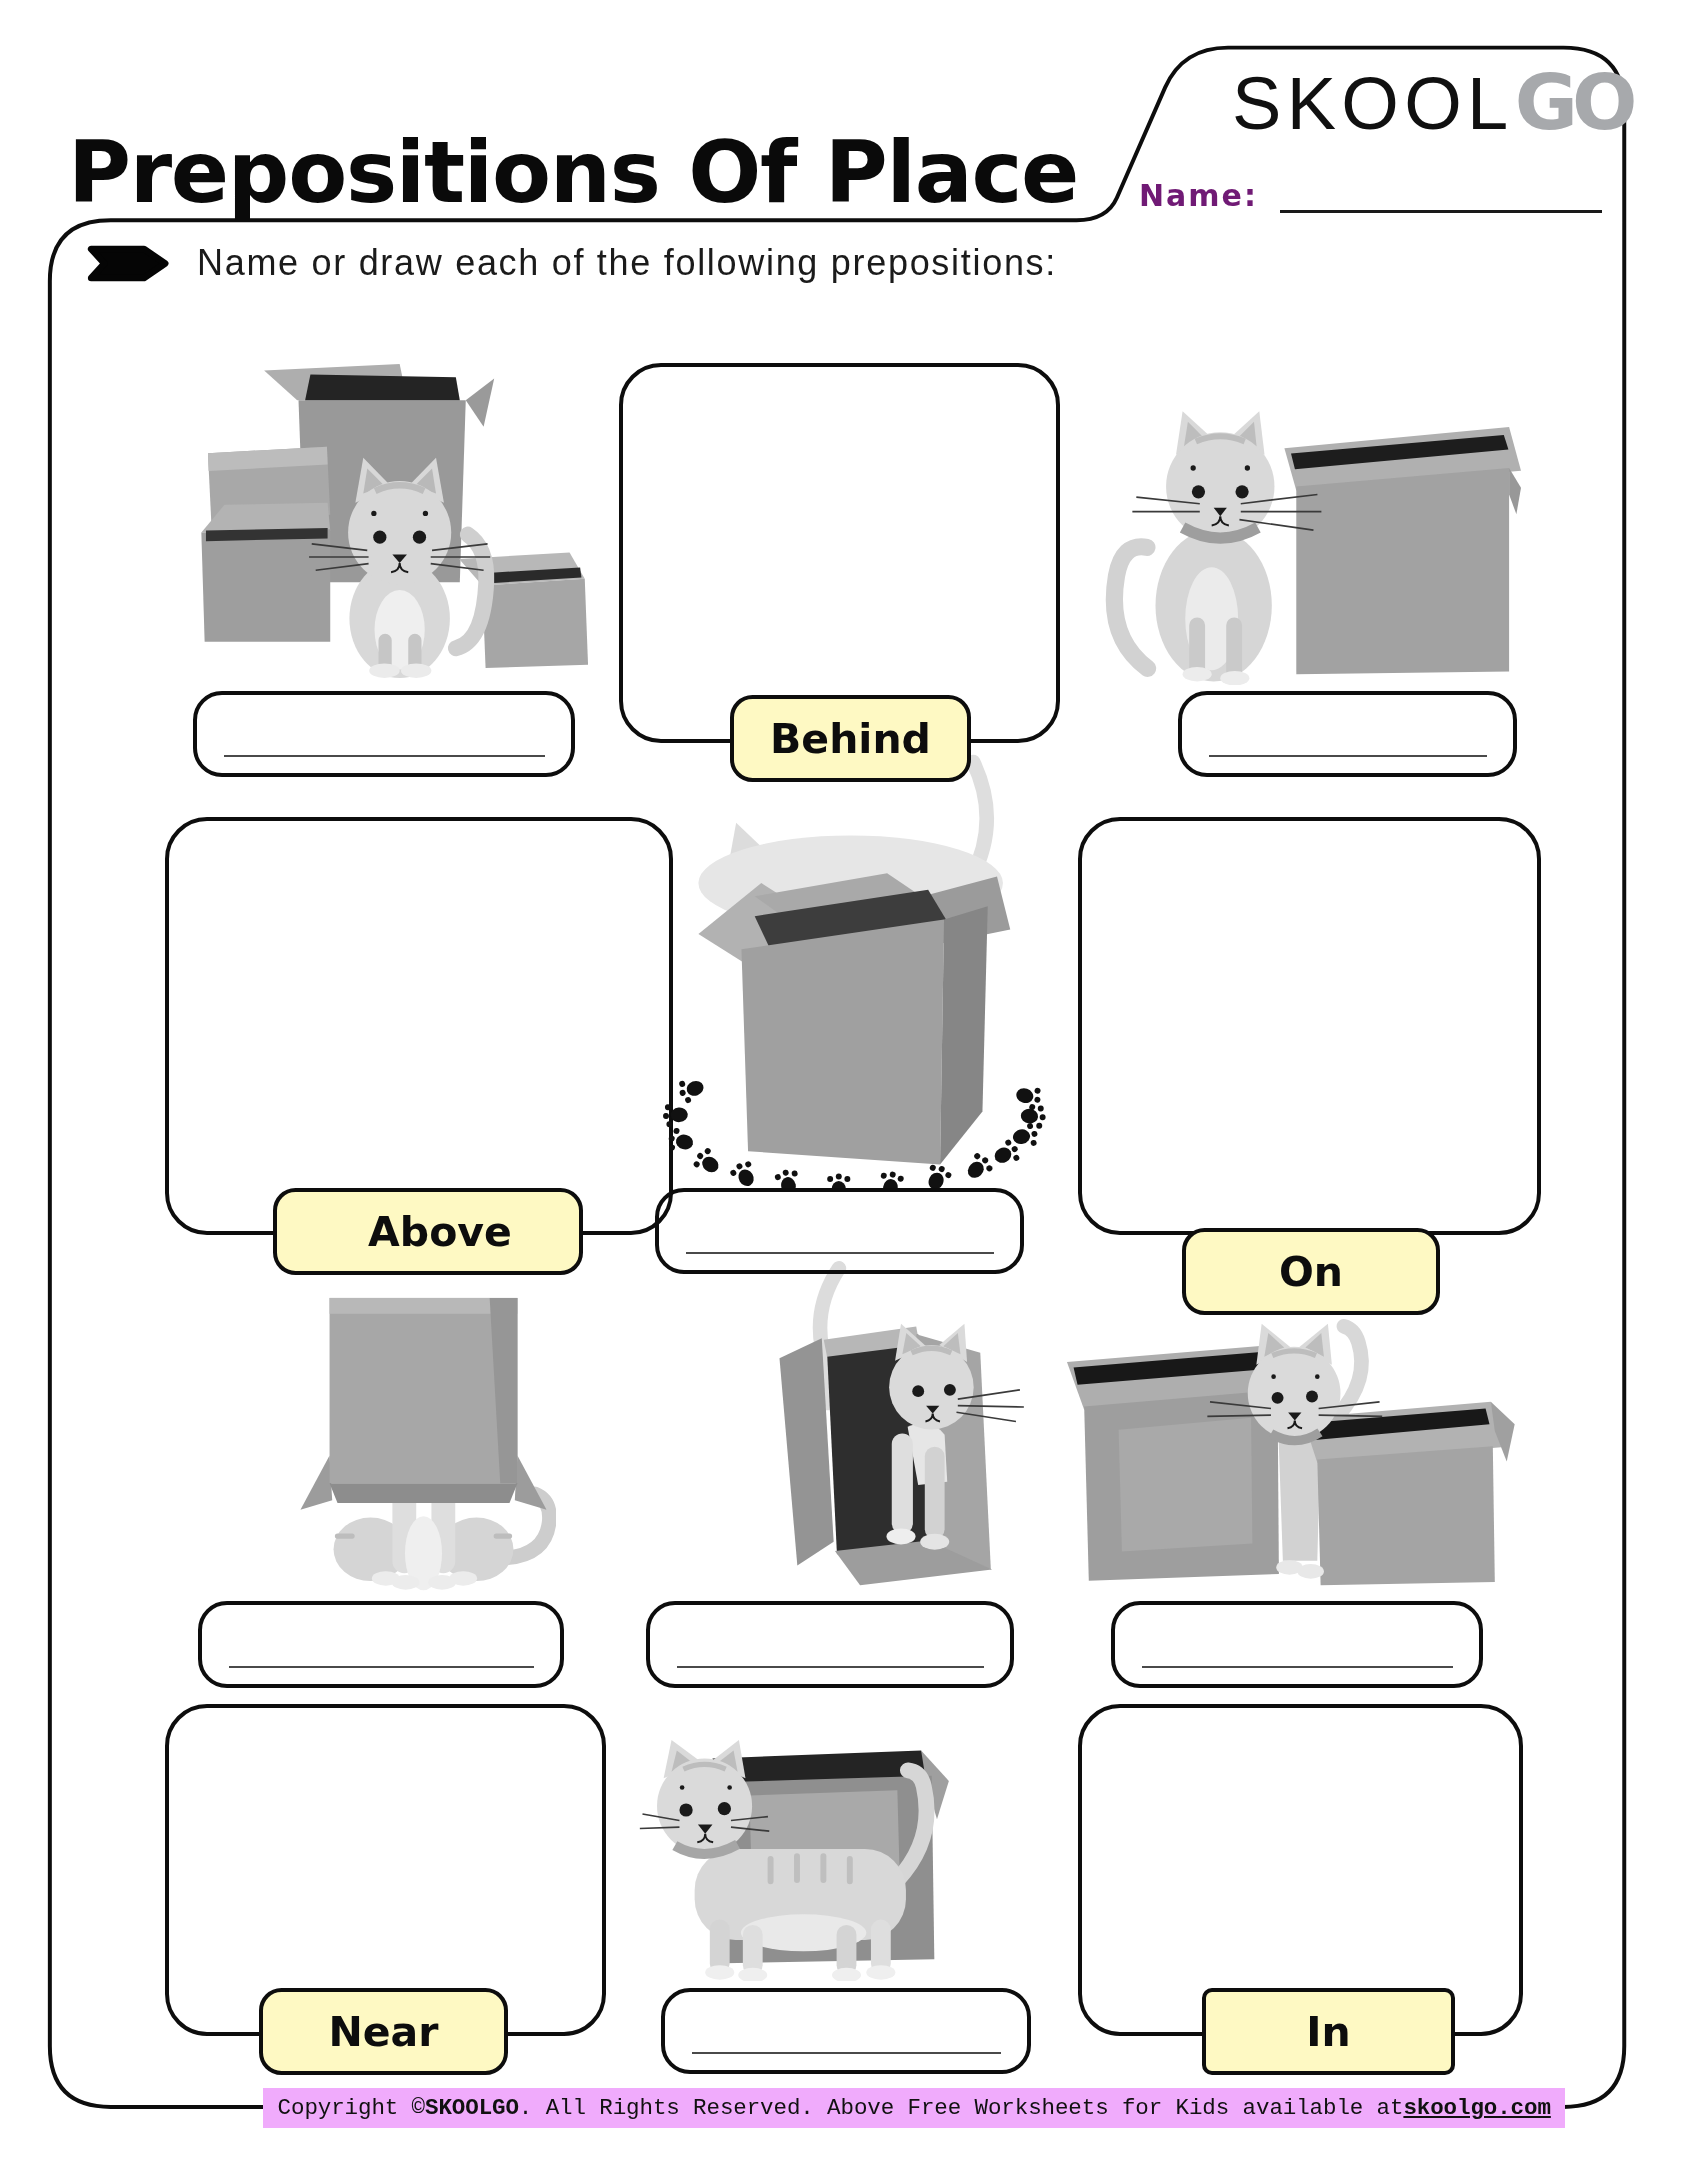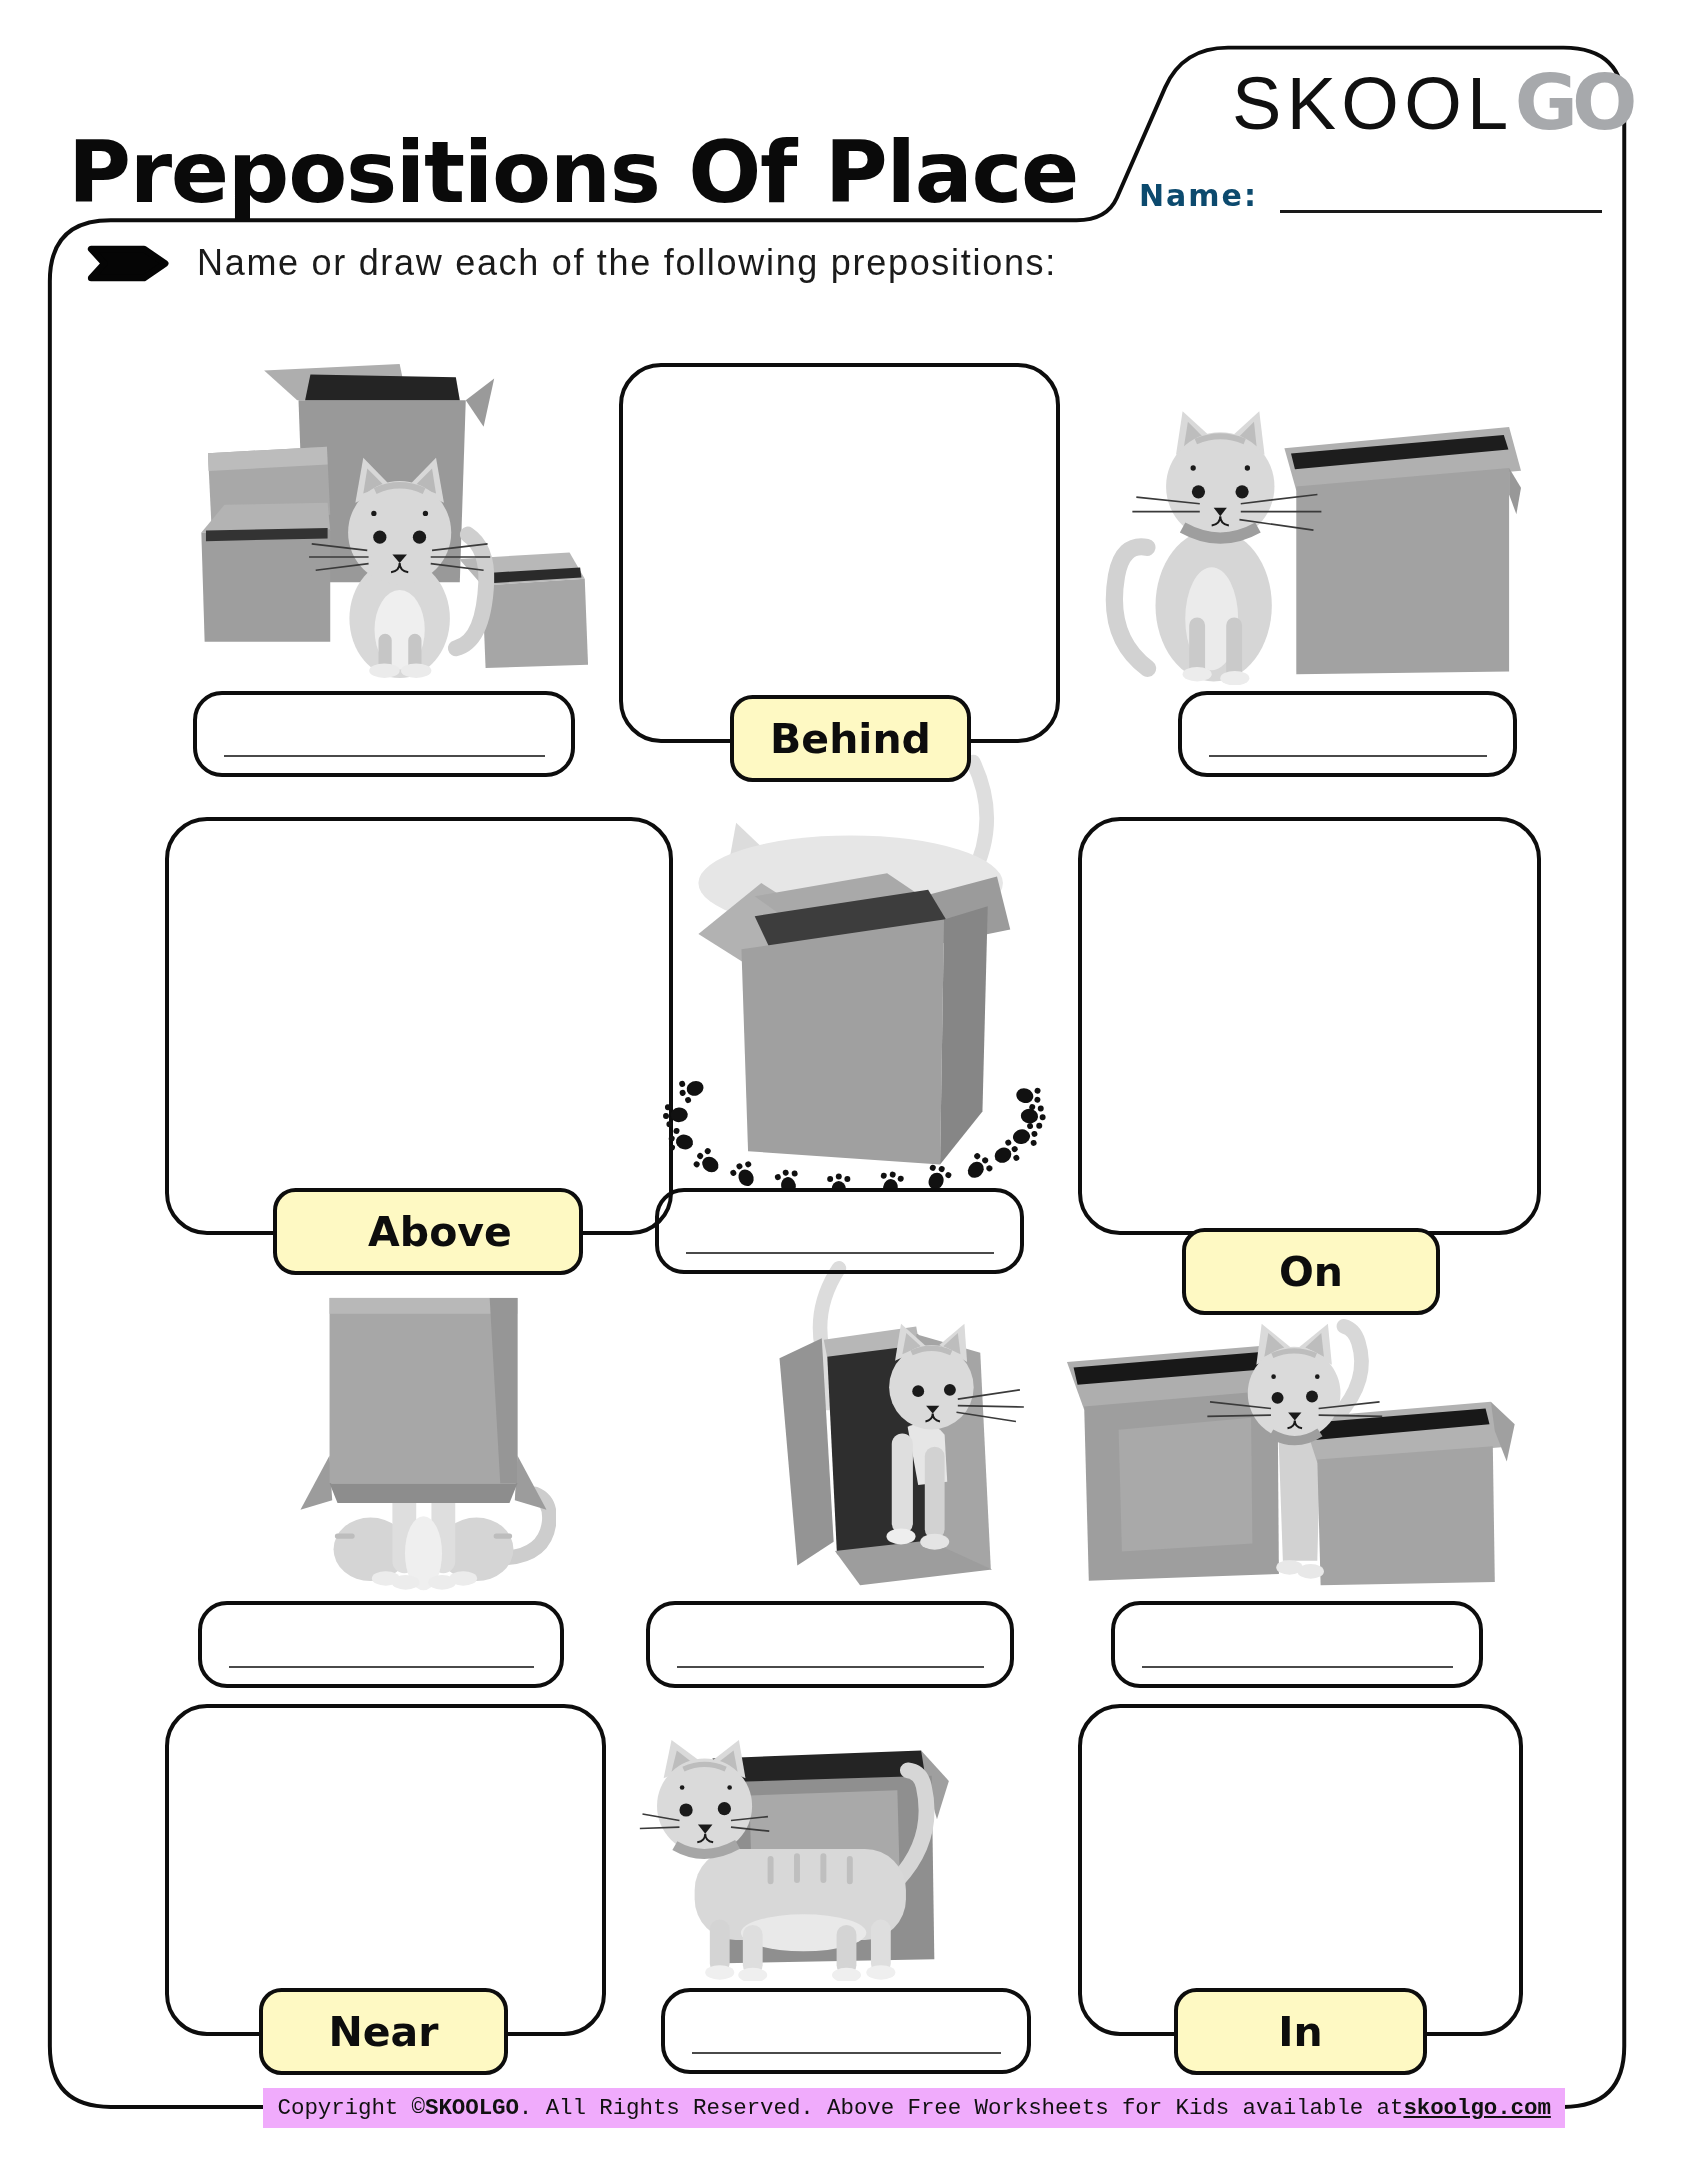--- a/index.html
+++ b/index.html
@@ -11,21 +11,21 @@
   .outline-svg{position:absolute;left:0;top:0;z-index:1;}
   .title{
     position:absolute;left:68px;top:67px;z-index:3;
     font-family:"DejaVu Sans",sans-serif;font-weight:bold;font-size:86px;
     letter-spacing:-1.3px;color:#0a0a0a;white-space:nowrap;line-height:1.1;
   }
   .logo{position:absolute;left:1232px;top:64px;z-index:3;white-space:nowrap;line-height:1;}
   .logo .skool{font-family:"Liberation Sans",sans-serif;font-weight:400;font-size:74px;letter-spacing:5.3px;color:#101010;}
   .logo .go{font-family:"DejaVu Sans",sans-serif;font-weight:bold;font-size:77px;letter-spacing:-6px;color:#a7a9ac;margin-left:1.3px;}
   .name-row{position:absolute;left:1139px;top:181px;z-index:3;}
-  .name-label{font-family:"DejaVu Sans",sans-serif;font-weight:bold;font-size:30px;letter-spacing:2px;color:#0c4a6e;line-height:1;}
+  .name-label{font-family:"DejaVu Sans",sans-serif;font-weight:bold;font-size:30px;letter-spacing:2px;color:#701a75;line-height:1;}
   .name-line{position:absolute;left:1280px;top:210px;width:322px;height:2.6px;background:#1a1a1a;z-index:3;}
   .instruction{position:absolute;left:87px;top:242px;z-index:3;display:flex;align-items:center;}
   .instr-text{font-family:"Liberation Sans",sans-serif;font-size:36px;letter-spacing:1.7px;color:#1b1b1b;margin-left:25px;white-space:nowrap;}
   .answer-box{
     position:absolute;border:4px solid #0d0d0d;border-radius:29px;background:transparent;z-index:4;
   }
   .answer-line{position:absolute;left:26.5px;right:26.5px;bottom:16px;height:2px;background:#4a4a4a;}
   .draw-box{
     position:absolute;border:4px solid #0d0d0d;border-radius:42px;background:transparent;z-index:2;
   }
@@ -371,21 +371,21 @@
     <polygon points="90,128 112,128 101,142" fill="#1a1a1a"></polygon>
     <path d="M 101,142 Q 101,153 89,155 M 101,142 Q 101,153 113,155" stroke="#1a1a1a" stroke-width="3" fill="none"></path>
     <path d="M 62,122 L 6,112 M 62,132 L 2,134 M 140,122 L 196,116 M 140,132 L 198,138" stroke="#3a3a3a" stroke-width="2.5" fill="none"></path>
     <path d="M 55,160 Q 100,186 150,158" stroke="#a6a6a6" stroke-width="15" fill="none"></path>
   </svg>
   <div class="answer-box" style="left:661px;top:1988px;width:362px;height:78px;">
     <div class="answer-line"></div>
   </div>
 
   <div class="draw-box" style="left:1078px;top:1704px;width:437px;height:324px;"></div>
-  <div class="pill" style="left:1174px;top:1988px;width:245px;height:79px;">
+  <div class="pill" style="left:1202px;top:1988px;width:245px;height:79px;border-radius:10px;">
     <span>In</span>
   </div>
 
   <div class="footer">
       <span>Copyright © </span>
       <span class="bold">SKOOL</span>
       <span class="bold">GO</span>
       <span>. All Rights Reserved. Above Free Worksheets for Kids available at </span>
       <a href="#">skoolgo.com</a>
     </div>

